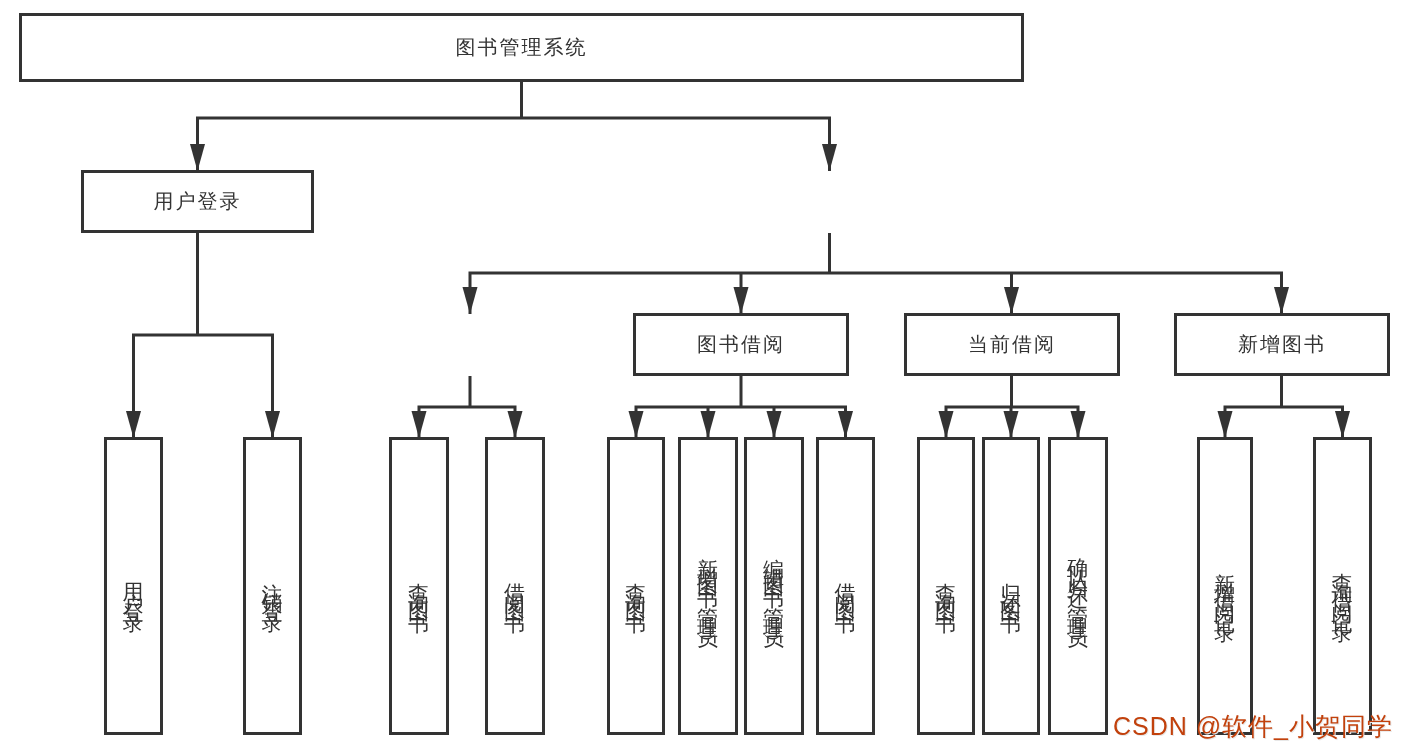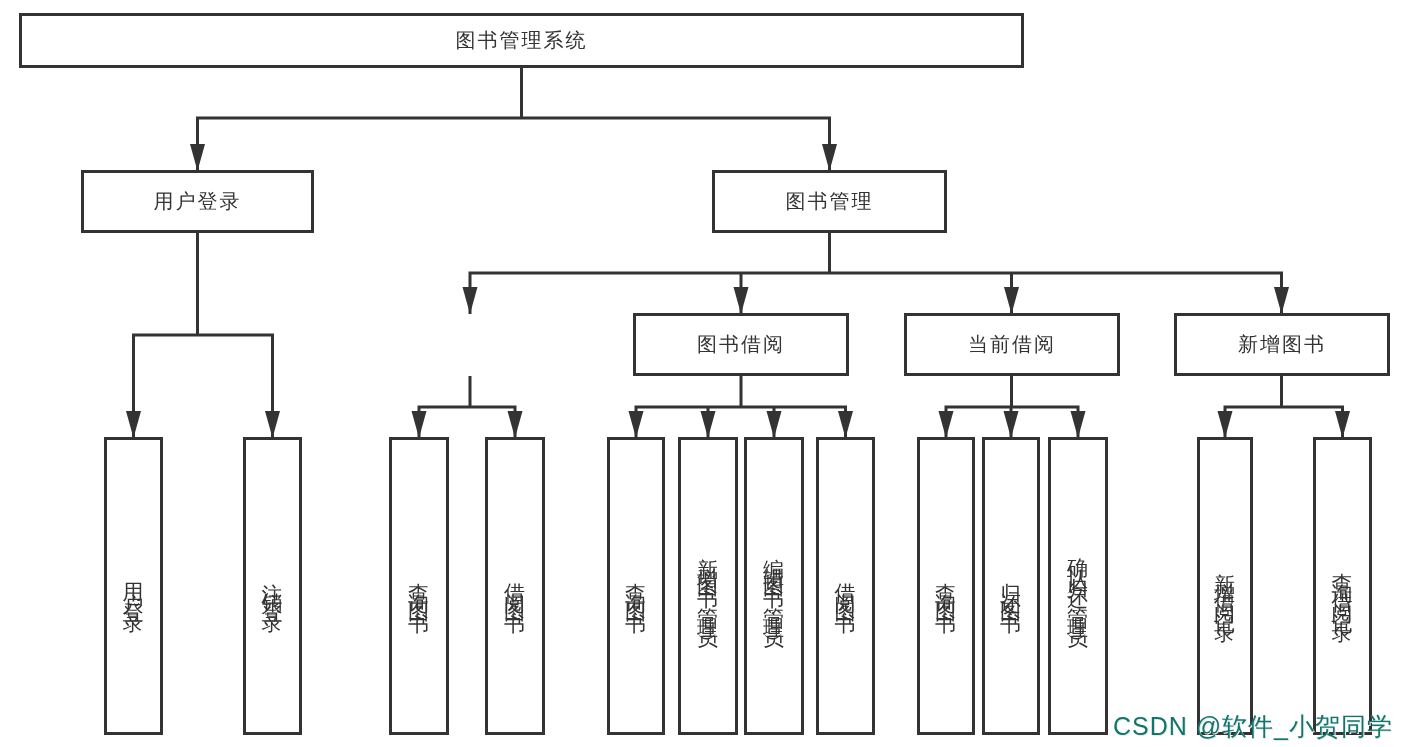--- a/index.html
+++ b/index.html
@@ -34,21 +34,21 @@
   }
   #connectors{
     position:absolute;left:0;top:0;
     pointer-events:none;
   }
   #watermark{
     position:absolute;
     right:12px;bottom:4px;
     font-size:25px;
     letter-spacing:1px;
-    color:#0f766e;
+    color:#c2410c;
     text-shadow:1px 1px 0 #e8e8e8;
     white-space:nowrap;
     z-index:5;
     margin-top:40px;
   }
 </style>
 </head>
 <body>
 
 <div id="canvas">
@@ -77,29 +77,26 @@
       <polygon points="766.5,411 781.5,411 774,438"></polygon>
       <polygon points="838,411 853,411 845.5,438"></polygon>
       <polygon points="938.5,411 953.5,411 946,438"></polygon>
       <polygon points="1003.5,411 1018.5,411 1011,438"></polygon>
       <polygon points="1070.5,411 1085.5,411 1078,438"></polygon>
       <polygon points="1217.5,411 1232.5,411 1225,438"></polygon>
       <polygon points="1335,411 1350,411 1342.5,438"></polygon>
     </g>
   </svg>
 
-  <div class="box h" style="left:19px;top:13px;width:1005px;height:55px">
+  <div class="box h" style="left:19px;top:13px;width:1005px;height:69px">
     <span>图书管理系统</span>
   </div>
 
   <div class="box h" style="left:81px;top:170px;width:233px;height:63px">
     <span>用户登录</span>
-  </div>
-  <div class="box h" style="left:712px;top:170px;width:235px;height:63px">
-    <span>图书管理</span>
   </div>
 
   <div class="box h" style="left:633px;top:313px;width:216px;height:63px">
     <span>图书借阅</span>
   </div>
   <div class="box h" style="left:904px;top:313px;width:216px;height:63px">
     <span>当前借阅</span>
   </div>
   <div class="box h" style="left:1174px;top:313px;width:216px;height:63px">
     <span>新增图书</span>

